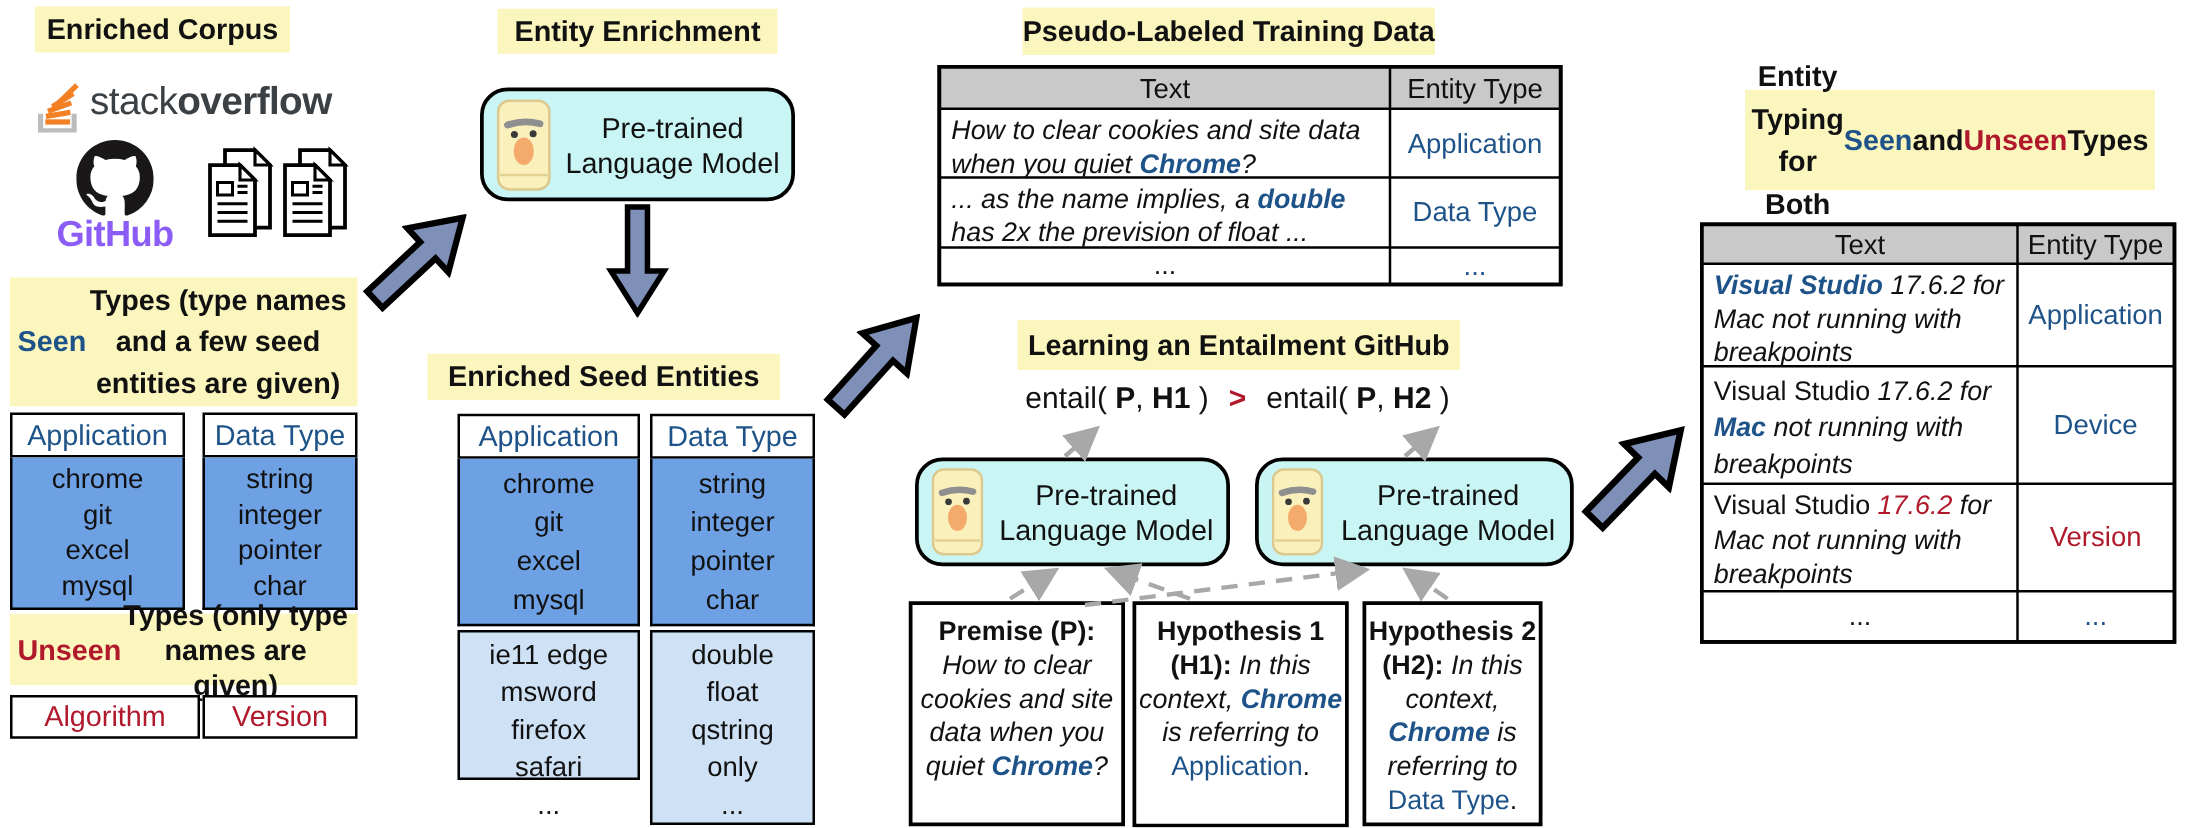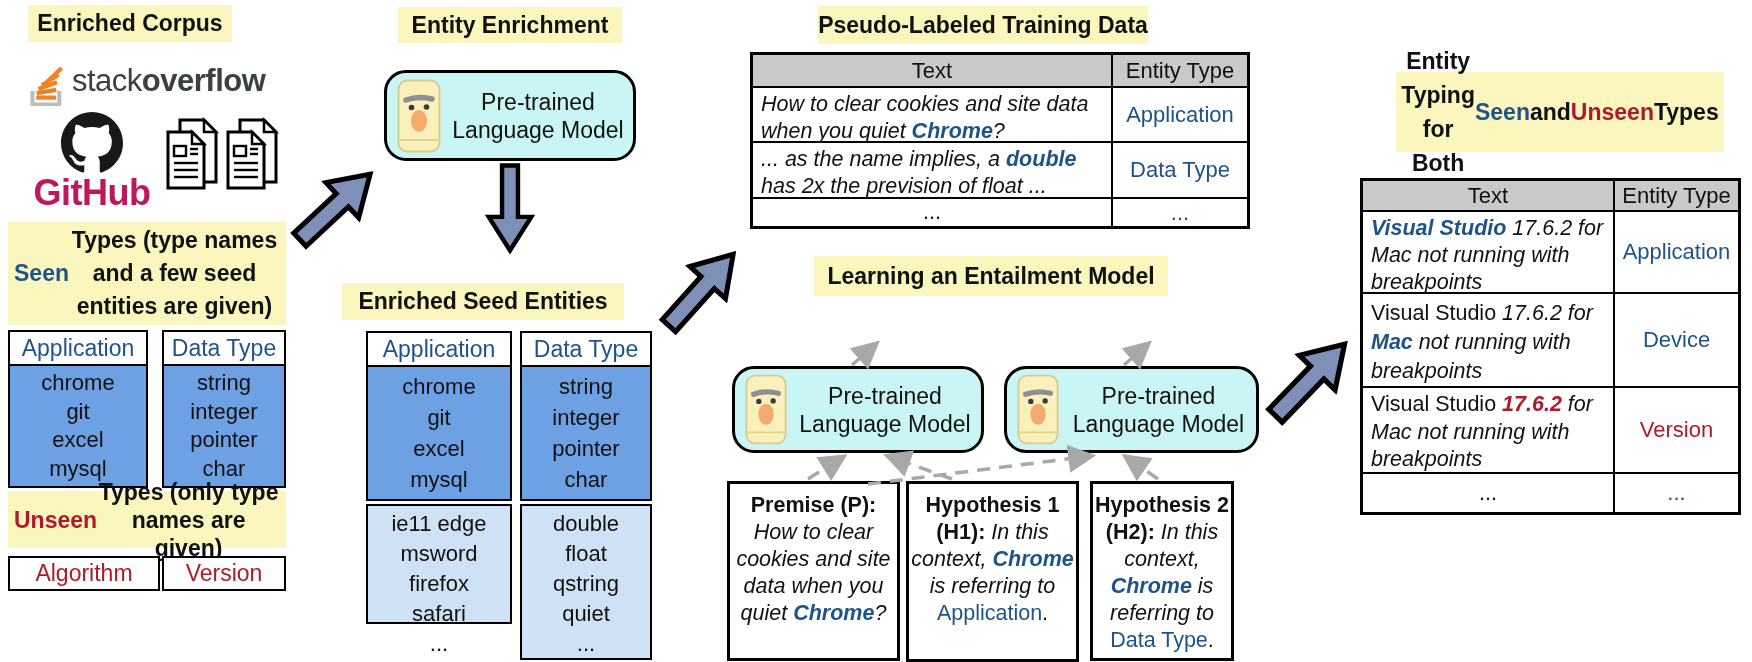--- a/index.html
+++ b/index.html
@@ -10,21 +10,21 @@
   .abs{position:absolute;}
   .ylabel{
     background:var(--highlight-yellow);font-weight:700;font-size:23px;
     text-align:center;display:flex;align-items:center;justify-content:center;
   }
   .ylabel.multi{line-height:32px;padding:3px 6px;box-sizing:border-box;}
   
   .s-b{font-weight:700;}
   .s-i{font-style:italic;}
   .s-entb{font-weight:700;font-style:italic;color:var(--entity-blue);}
-  .s-entr{font-weight:700;font-style:italic;color:var(--entity-red);text-align:right;}
+  .s-entr{font-weight:400;font-style:italic;color:var(--entity-red);text-align:right;}
   .s-blue{color:var(--entity-blue);}
   .s-red{color:var(--entity-red);}
   
   .etable{box-sizing:border-box;}
   .etable .ehead{
     border:2.5px solid #000;background:#fff;color:var(--entity-blue);
     font-size:23px;text-align:center;line-height:33px;height:36px;box-sizing:border-box;
   }
   .etable .ebody{
     border:2.5px solid #000;border-top:none;background:var(--table-blue);
@@ -66,21 +66,21 @@
     border:3px solid #000;background:#fff;text-align:center;
     font-size:21.5px;line-height:27px;padding:8px 0;box-sizing:border-box;
   }
   .entail{font-size:24px;display:flex;align-items:center;justify-content:center;}
   .entail .gt{color:var(--entity-red);font-weight:700;margin:0 16px;}
   .arrow-svg{position:absolute;}
   .so-logo{display:flex;align-items:center;gap:6px;}
   .so-text{font-size:31px;color:#3B4045;letter-spacing:-0.5px;}
   .so-text b{font-weight:700;}
   .gh{display:flex;flex-direction:column;align-items:center;}
-  .gh-label{font-size:36px;font-weight:700;color:#be185d;margin-top:-2px;letter-spacing:-0.5px;}
+  .gh-label{font-size:29px;font-weight:700;color:#8b5cf6;margin-top:-2px;letter-spacing:-0.5px;}
 </style>
 </head>
 <body>
 
 <div id="canvas">
 
   <div class="abs ylabel" style="left:28px;top:5px;width:204px;height:37px">
     <span>Enriched Corpus</span>
   </div>
 
@@ -211,21 +211,21 @@
       <div style="line-height:31px">string</div>
       <div style="line-height:31px">integer</div>
       <div style="line-height:31px">pointer</div>
       <div style="line-height:31px">char</div>
     </div>
   </div>
   <div class="abs extra-box" style="left:520px;top:504px;width:132px;height:156px">
     <div>double</div>
     <div>float</div>
     <div>qstring</div>
-    <div>quiet</div>
+    <div>only</div>
     <div>...</div>
   </div>
 
   <div class="abs ylabel" style="left:818px;top:6px;width:330px;height:38px">Pseudo-Labeled Training Data</div>
 
   <div class="abs dtable" style="left:750px;top:52px;width:500px;grid-template-columns:358px 1fr">
     <div class="dth" style="height:31px">Text</div>
     <div class="dth">Entity Type</div>
     <div class="dtext" style="height:53px"><span class="s-i">How to clear cookies and site data when you quiet </span><span class="s-entb">Chrome</span><span class="s-i">?</span></div>
     <div class="dtype">
@@ -236,22 +236,27 @@
         <span class="s-blue">Data Type</span>
       </div>
     <div class="dtext dcenter" style="height:27px">
         <span>...</span>
       </div>
     <div class="dtype">
         <span class="s-blue">...</span>
       </div>
   </div>
 
-  <div class="abs ylabel" style="left:814px;top:256px;width:354px;height:40px">Learning an Entailment Model</div>
-
+  <div class="abs ylabel" style="left:814px;top:256px;width:354px;height:40px">Learning an Entailment GitHub</div>
+
+  <div class="abs entail" style="left:790px;top:303px;width:400px;height:32px">
+    <span><span>entail( </span><span class="s-b">P</span><span>, </span><span class="s-b">H1</span><span> )</span></span>
+    <span class="gt">&gt;</span>
+    <span><span>entail( </span><span class="s-b">P</span><span>, </span><span class="s-b">H2</span><span> )</span></span>
+  </div>
 
   <div class="abs plm" style="left:732px;top:366px;width:252px;height:87px">
     <svg width="42" height="71" viewBox="0 0 44 74">
       <rect x="1.5" y="1.5" width="41" height="71" rx="9" fill="#FAF0BC" stroke="#DCC98F" stroke-width="2"></rect>
       <path d="M9 21 Q22 16.5 35 20" fill="none" stroke="#8F8F8F" stroke-width="5.5" stroke-linecap="round"></path>
       <circle cx="14.5" cy="28.5" r="2.8" fill="#3A3A3A"></circle>
       <circle cx="29.5" cy="28" r="2.8" fill="#3A3A3A"></circle>
       <ellipse cx="22" cy="42" rx="8" ry="11" fill="#F3AA6B"></ellipse>
       <line x1="3" y1="61" x2="41" y2="61" stroke="#E2D192" stroke-width="2"></line>
     </svg>

